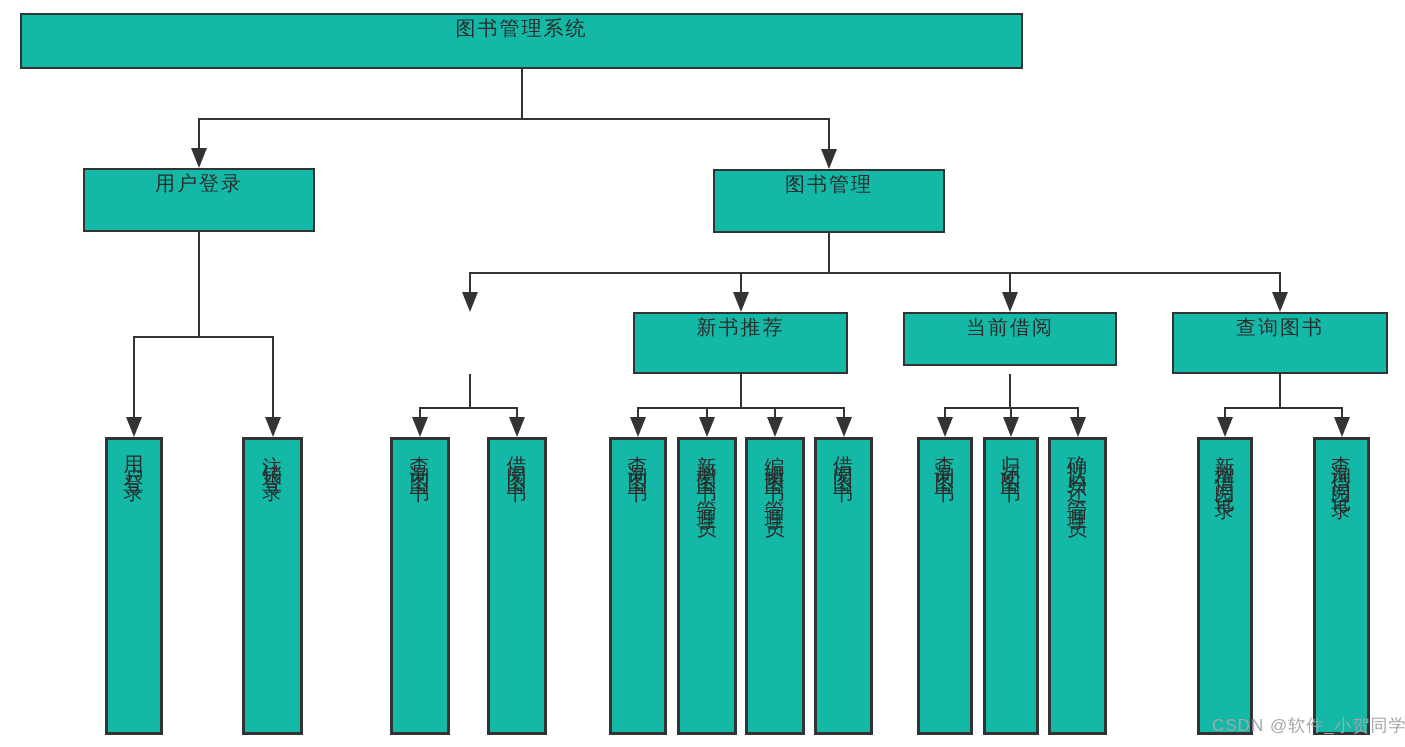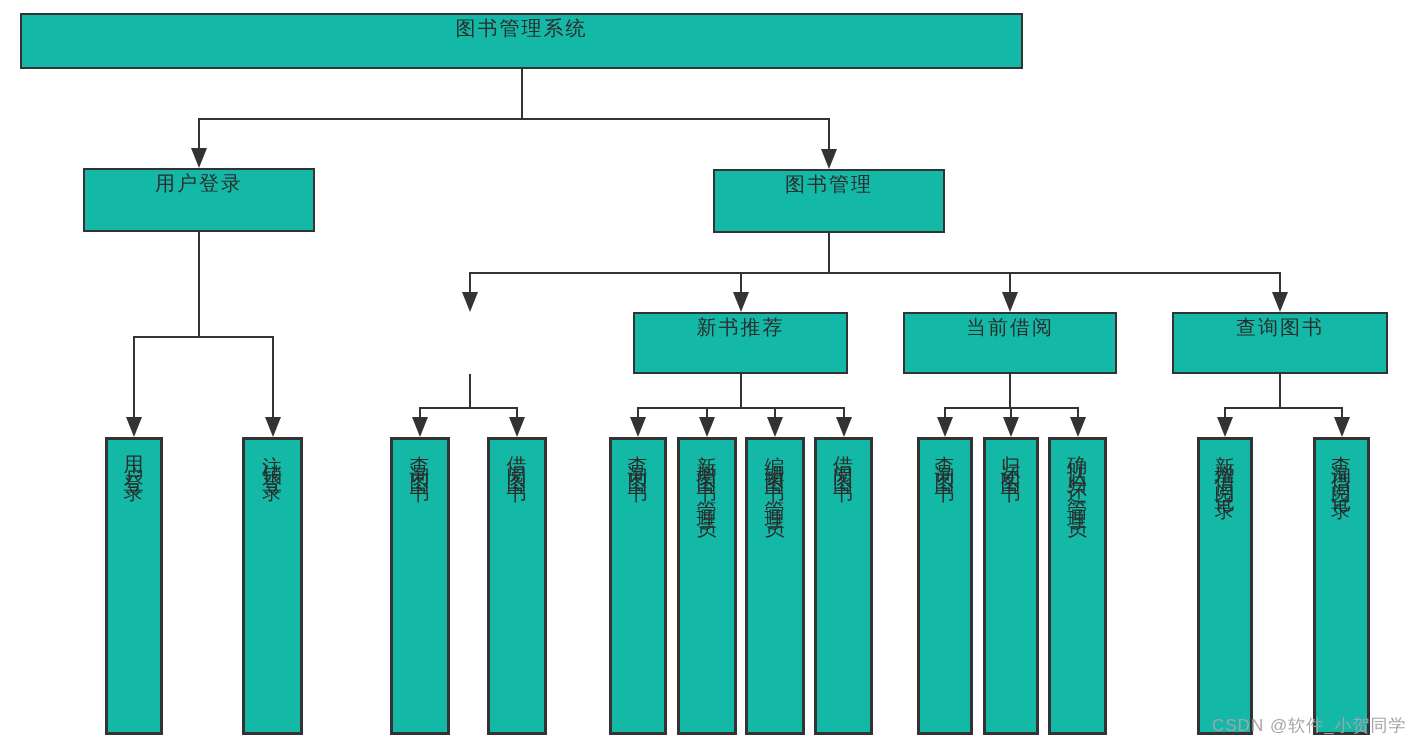--- a/index.html
+++ b/index.html
@@ -119,21 +119,21 @@
     <div class="node v leaf" style="left: 745px; top: 437px; width: 60px; height: 298px; border-color: rgb(51, 51, 51);">
       <span class="lbl">编辑图书（管理员）</span>
     </div>
     <div class="line" style="left: 842.5px; top: 407px; width: 2px; height: 12px; background: rgb(51, 51, 51);"></div>
     <div class="ah" style="left: 835.5px; top: 417px; border-top-color: rgb(51, 51, 51);"></div>
     <div class="node v leaf" style="left: 814px; top: 437px; width: 59px; height: 298px; border-color: rgb(51, 51, 51);">
       <span class="lbl">借阅图书</span>
     </div>
     <div class="line" style="left: 1009px; top: 272px; width: 2px; height: 22px; background: rgb(51, 51, 51);"></div>
     <div class="ah" style="left: 1002px; top: 292px; border-top-color: rgb(51, 51, 51);"></div>
-    <div class="node" style="left: 903px; top: 312px; width: 214px; height: 62px; border-color: rgb(51, 51, 51);">
+    <div class="node" style="left: 903px; top: 312px; width: 214px; height: 54px; border-color: rgb(51, 51, 51);">
       <span class="lbl">当前借阅</span>
     </div>
     <div class="line" style="left: 1009px; top: 374px; width: 2px; height: 35px; background: rgb(51, 51, 51);"></div>
     <div class="line" style="left: 944px; top: 407px; width: 134.5px; height: 2px; background: rgb(51, 51, 51);"></div>
     <div class="line" style="left: 944px; top: 407px; width: 2px; height: 12px; background: rgb(51, 51, 51);"></div>
     <div class="ah" style="left: 937px; top: 417px; border-top-color: rgb(51, 51, 51);"></div>
     <div class="node v leaf" style="left: 917px; top: 437px; width: 56px; height: 298px; border-color: rgb(51, 51, 51);">
       <span class="lbl">查询图书</span>
     </div>
     <div class="line" style="left: 1010px; top: 407px; width: 2px; height: 12px; background: rgb(51, 51, 51);"></div>

